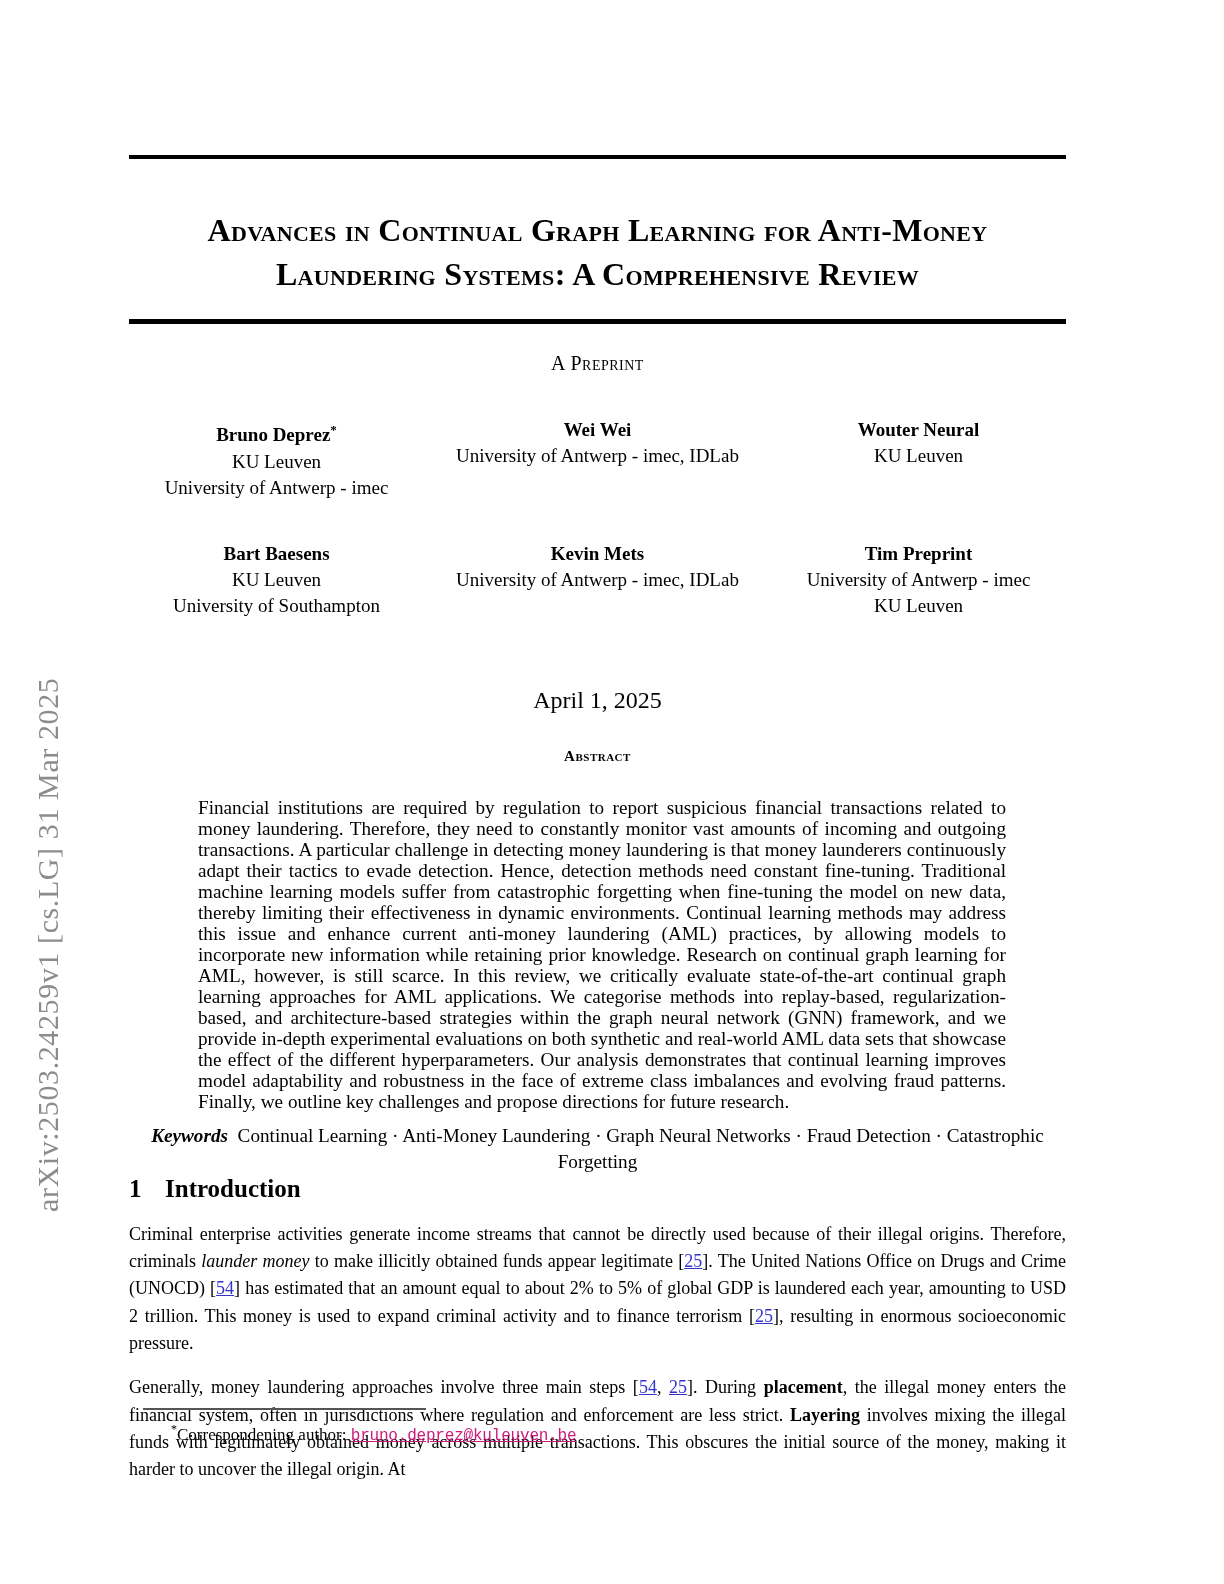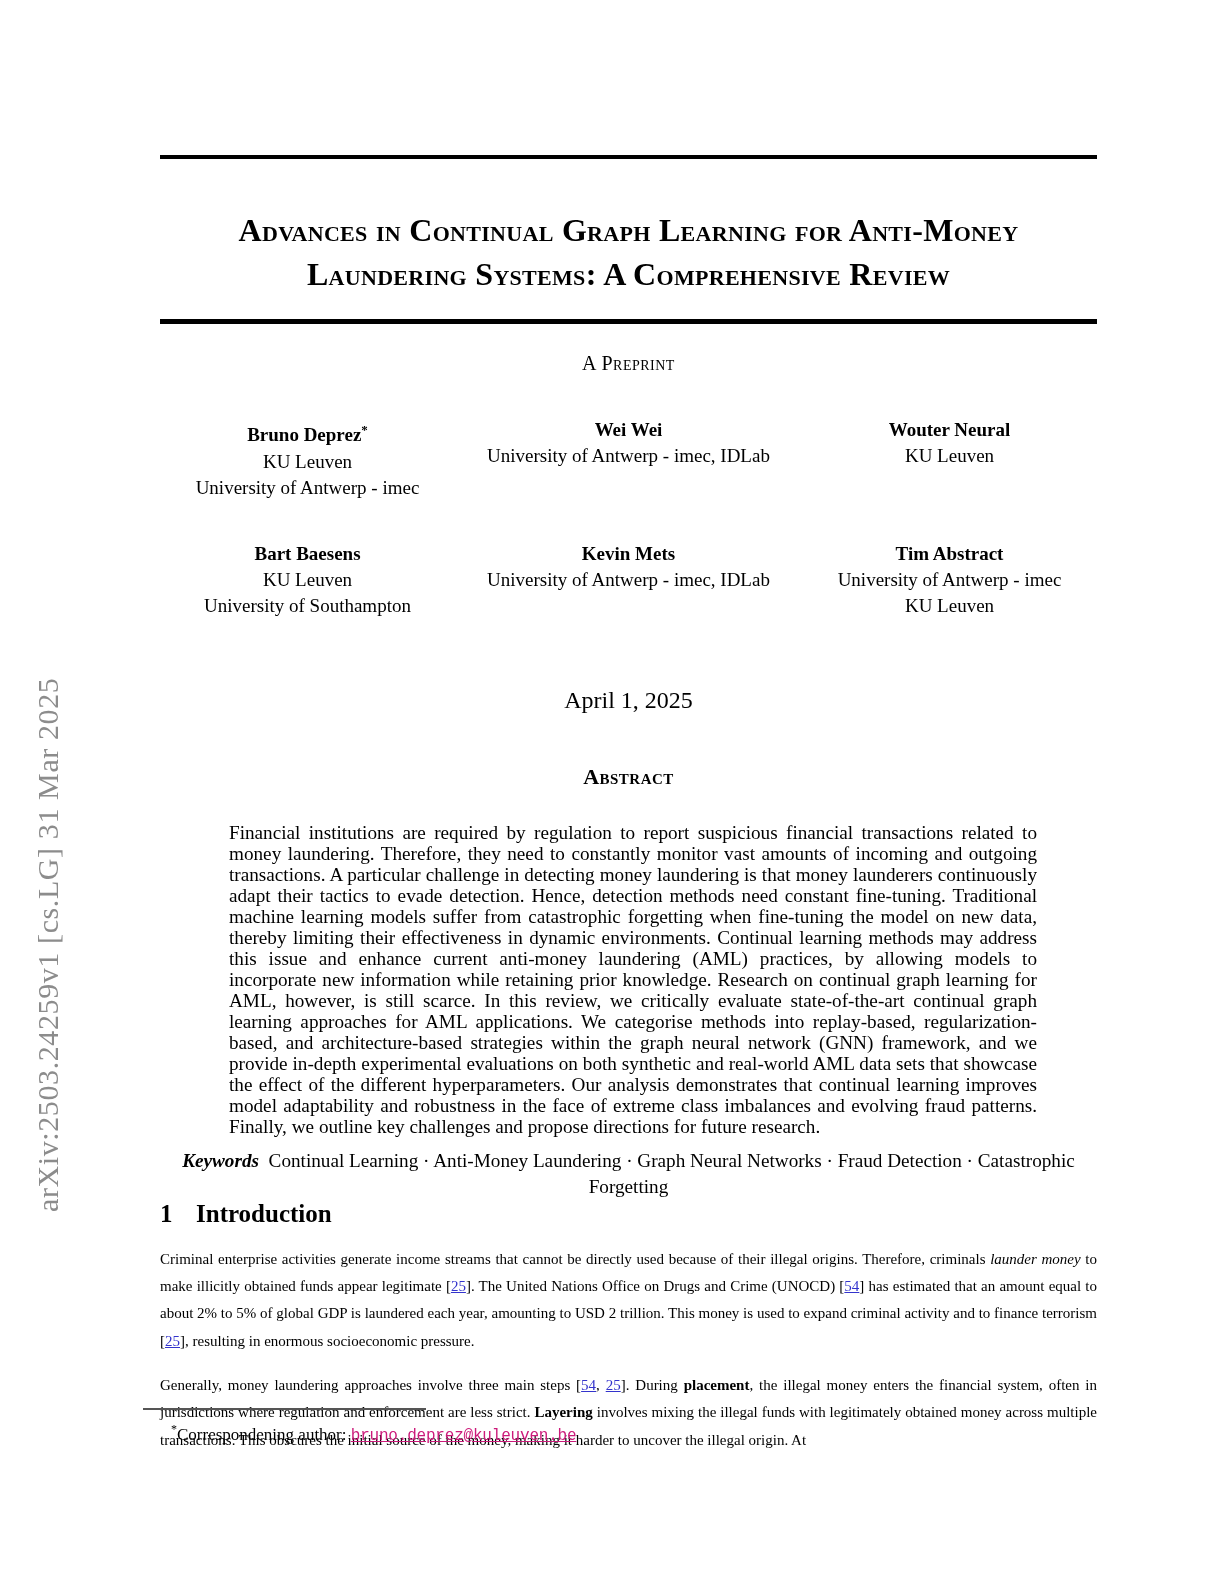--- a/index.html
+++ b/index.html
@@ -37,21 +37,21 @@
     font-family: "Liberation Serif", "DejaVu Serif", serif;
     font-size: 30px;
     letter-spacing: 0.6px;
     color: #8c8c8c;
     white-space: nowrap;
   }
 
   
   .page {
     position: absolute;
-    left: 160px;
+    left: 129px;
     top: 0;
     width: 937px;
     height: 1572px;
   }
 
   
   .rule-top {
     height: 4px;
     background: #000;
     margin-top: 155px;
@@ -113,25 +113,25 @@
 
   .date {
     text-align: center;
     font-size: 24px;
     margin-top: 68px;
   }
 
   
   .abstract-head {
     text-align: center;
-    font-size: 22px;
+    font-size: 15px;
     font-variant: small-caps;
     font-weight: bold;
     letter-spacing: 0.5px;
-    margin-top: 50px;
+    margin-top: 34px;
   }
   .abstract-body {
     margin: 32px 60px 0 69px;
     font-size: 19.2px;
     line-height: 21px;
     text-align: justify;
     text-justify: inter-word;
   }
 
   
@@ -150,21 +150,21 @@
   .section-head {
     font-size: 25px;
     font-weight: bold;
   }
   .section-head .num {
     display: inline-block;
     width: 36px;
   }
   .body-par {
     margin-top: 18px;
-    font-size: 15px;
+    font-size: 18px;
     line-height: 27.3px;
     text-align: justify;
     text-justify: inter-word;
   }
   .body-par.tight {
     margin-top: 17px;
   }
   .cite {
     color: #3333cc;
   }
@@ -240,21 +240,21 @@
     <div class="author">
       <div class="name"><span>Bart Baesens</span></div>
       <span class="aff">KU Leuven</span>
       <span class="aff">University of Southampton</span>
     </div>
     <div class="author">
       <div class="name"><span>Kevin Mets</span></div>
       <span class="aff">University of Antwerp - imec, IDLab</span>
     </div>
     <div class="author">
-      <div class="name"><span>Tim Abstract</span></div>
+      <div class="name"><span>Tim Preprint</span></div>
       <span class="aff">University of Antwerp - imec</span>
       <span class="aff">KU Leuven</span>
     </div>
   </div>
 
   <div class="date">April 1, 2025</div>
 
   <div class="abstract-head">Abstract</div>
   <div class="abstract-body">Financial institutions are required by regulation to report suspicious financial transactions related to money laundering. Therefore, they need to constantly monitor vast amounts of incoming and outgoing transactions. A particular challenge in detecting money laundering is that money launderers continuously adapt their tactics to evade detection. Hence, detection methods need constant fine-tuning. Traditional machine learning models suffer from catastrophic forgetting when fine-tuning the model on new data, thereby limiting their effectiveness in dynamic environments. Continual learning methods may address this issue and enhance current anti-money laundering (AML) practices, by allowing models to incorporate new information while retaining prior knowledge. Research on continual graph learning for AML, however, is still scarce. In this review, we critically evaluate state-of-the-art continual graph learning approaches for AML applications. We categorise methods into replay-based, regularization-based, and architecture-based strategies within the graph neural network (GNN) framework, and we provide in-depth experimental evaluations on both synthetic and real-world AML data sets that showcase the effect of the different hyperparameters. Our analysis demonstrates that continual learning improves model adaptability and robustness in the face of extreme class imbalances and evolving fraud patterns. Finally, we outline key challenges and propose directions for future research.</div>
 

